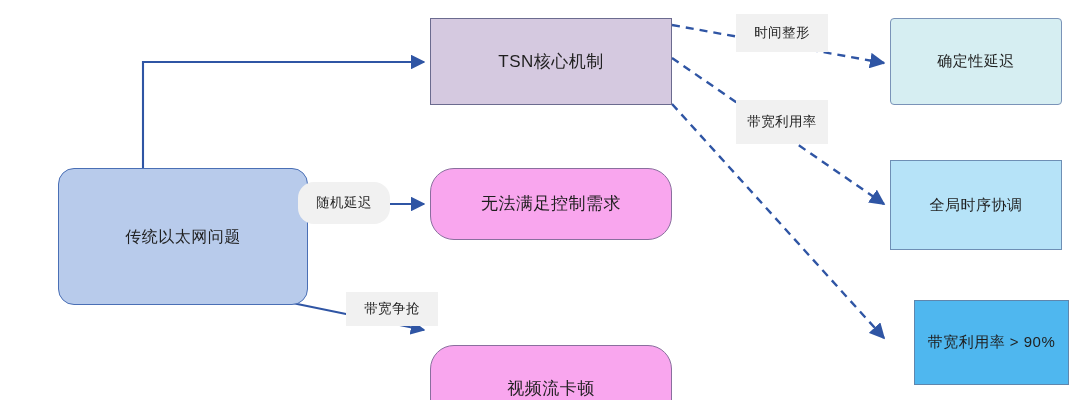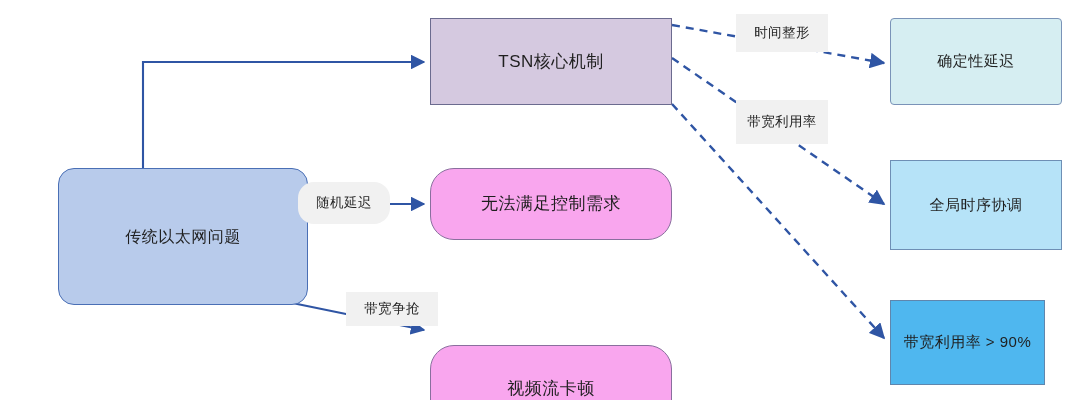--- a/index.html
+++ b/index.html
@@ -115,21 +115,21 @@
   </div>
 
   <div class="node node-out-1" style="left:890px;top:18px;width:172px;height:87px;">
     <span>确定性延迟</span>
   </div>
 
   <div class="node node-out-2" style="left:890px;top:160px;width:172px;height:90px;">
     <span>全局时序协调</span>
   </div>
 
-  <div class="node node-out-3" style="left:890px;top:300px;width:155px;height:85px;justify-content:center;">
+  <div class="node node-out-3" style="left:914px;top:300px;width:155px;height:85px;justify-content:center;">
     <span>带宽利用率 &gt; 90%</span>
   </div>
 
   <div class="edge-label" style="left:298px;top:182px;width:92px;height:42px;border-radius:16px;">随机延迟</div>
 
   <div class="edge-label" style="left:298px;top:292px;width:92px;height:34px;margin-left:48px;">带宽争抢</div>
 
   <div class="edge-label" style="left:736px;top:14px;width:92px;height:38px;text-align:center;">时间整形</div>
 
   <div class="edge-label" style="left:736px;top:100px;width:92px;height:44px;">带宽利用率</div>

